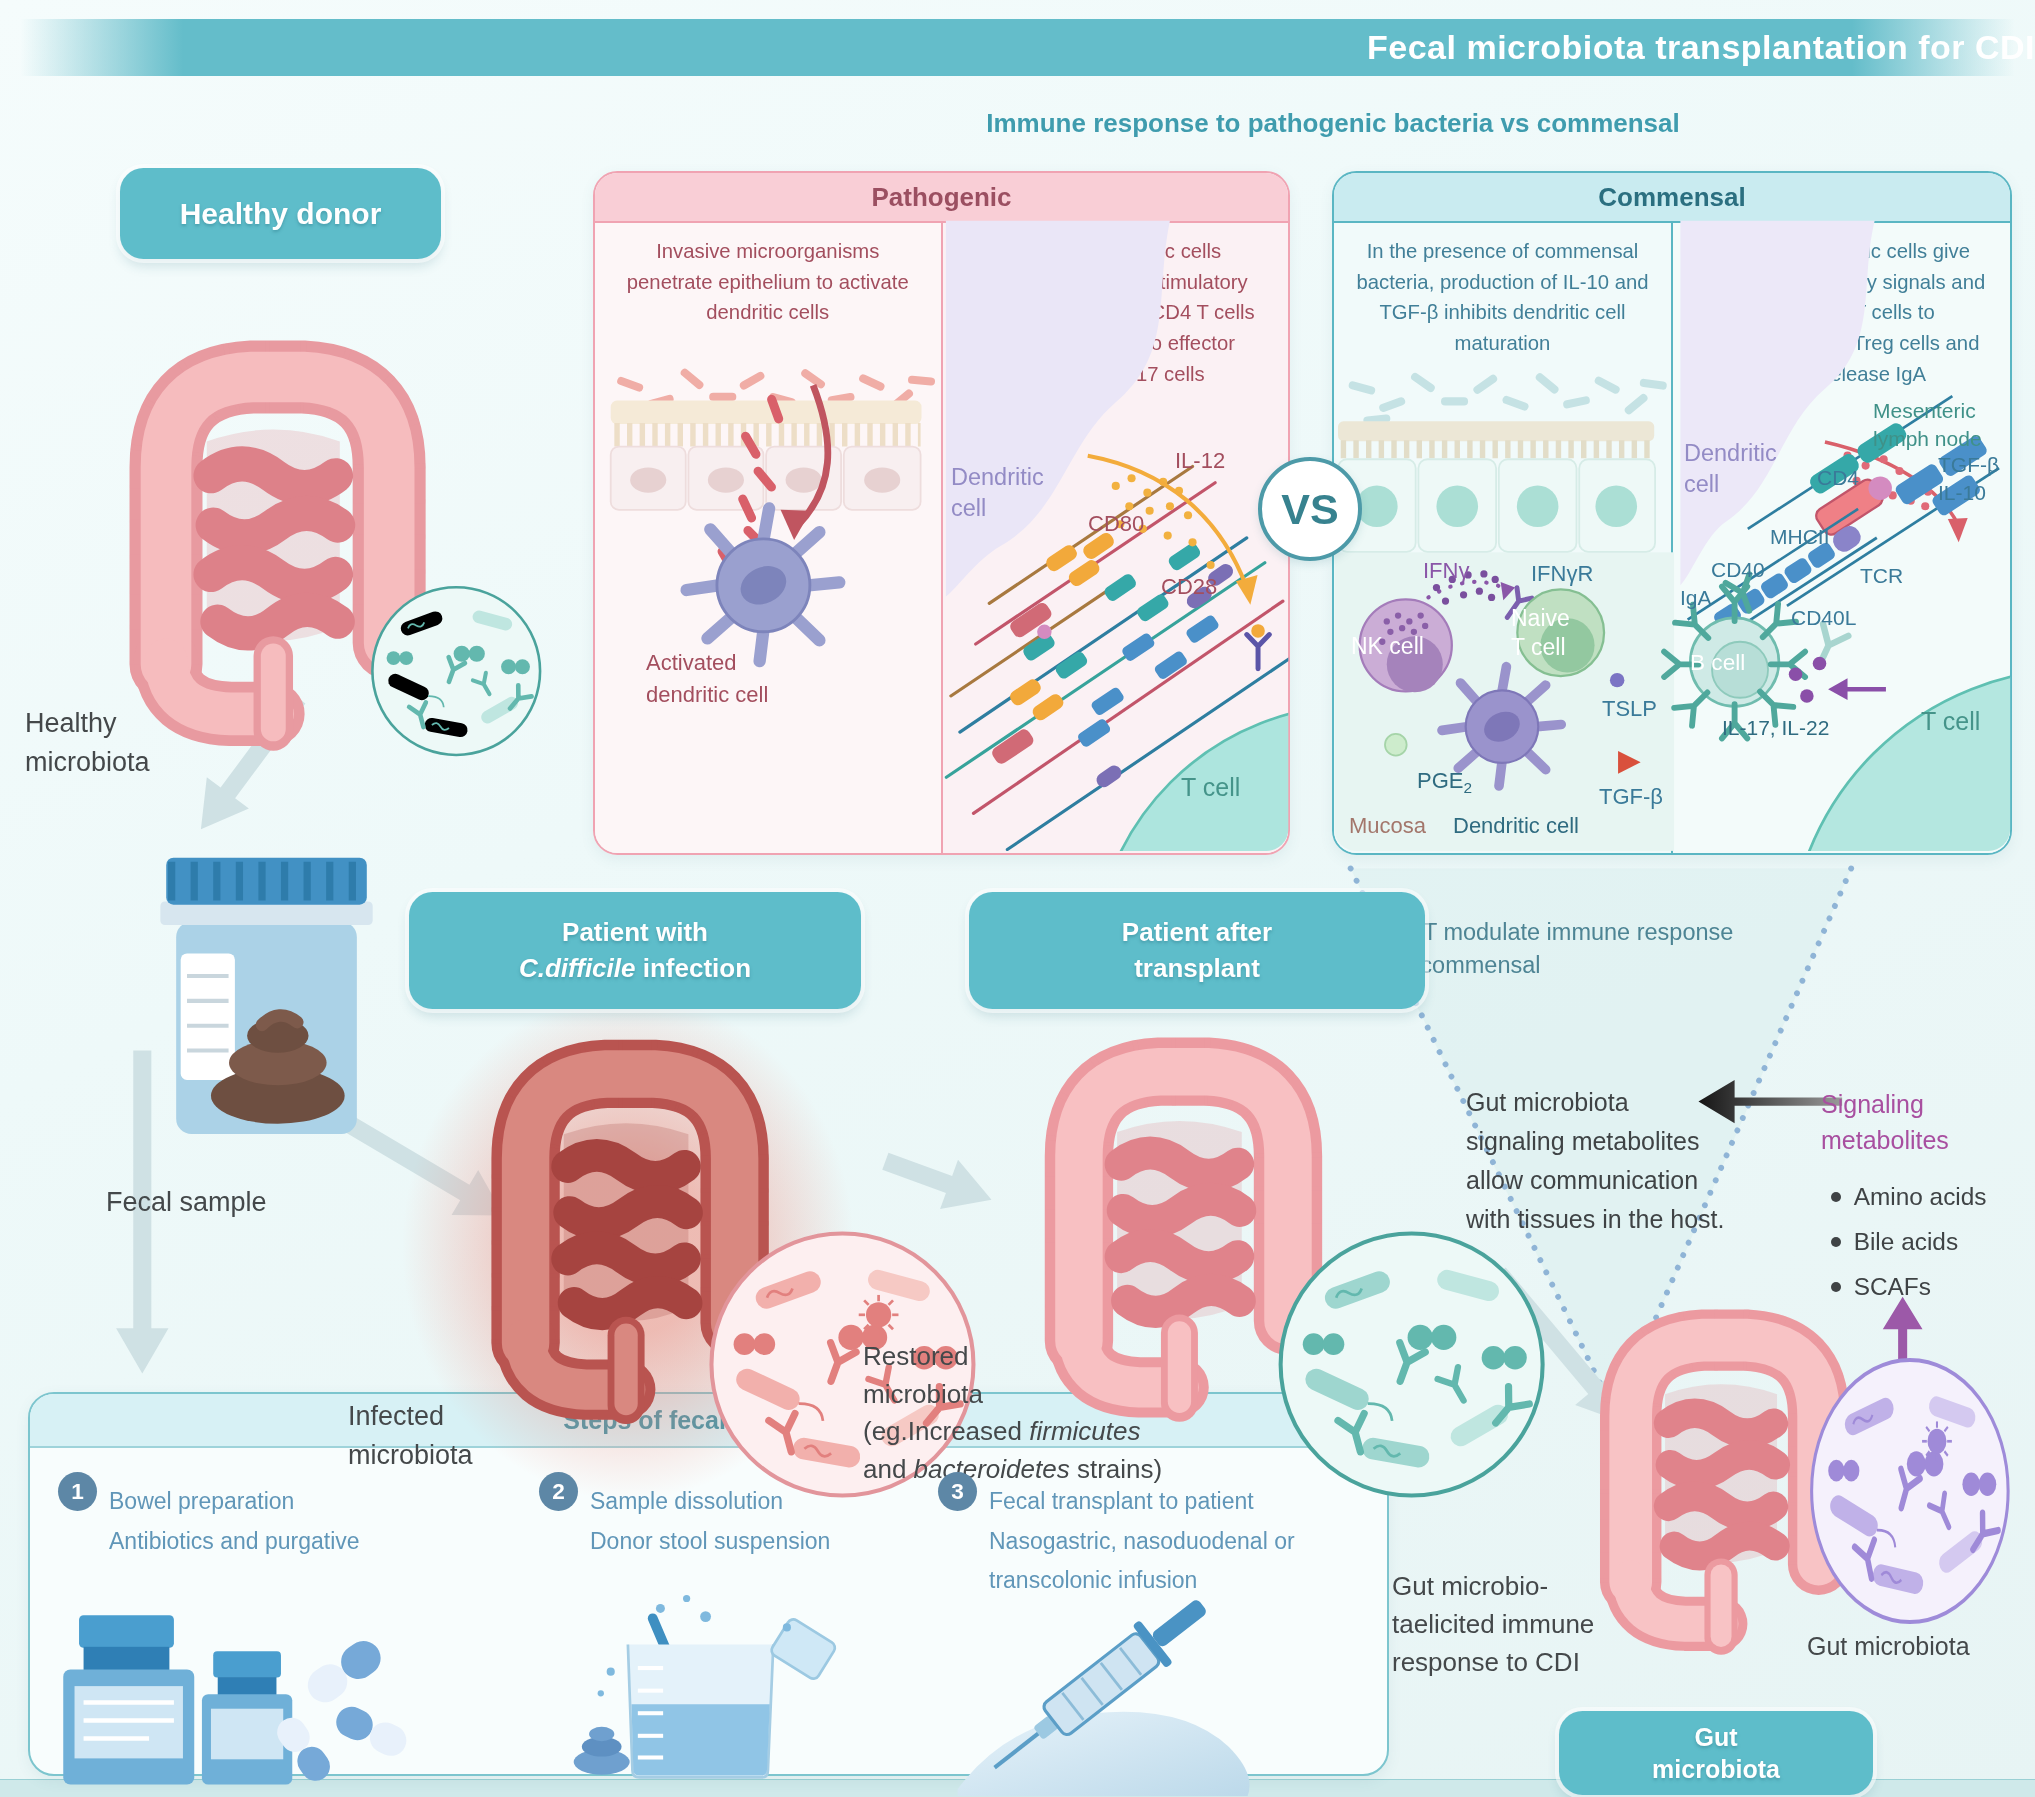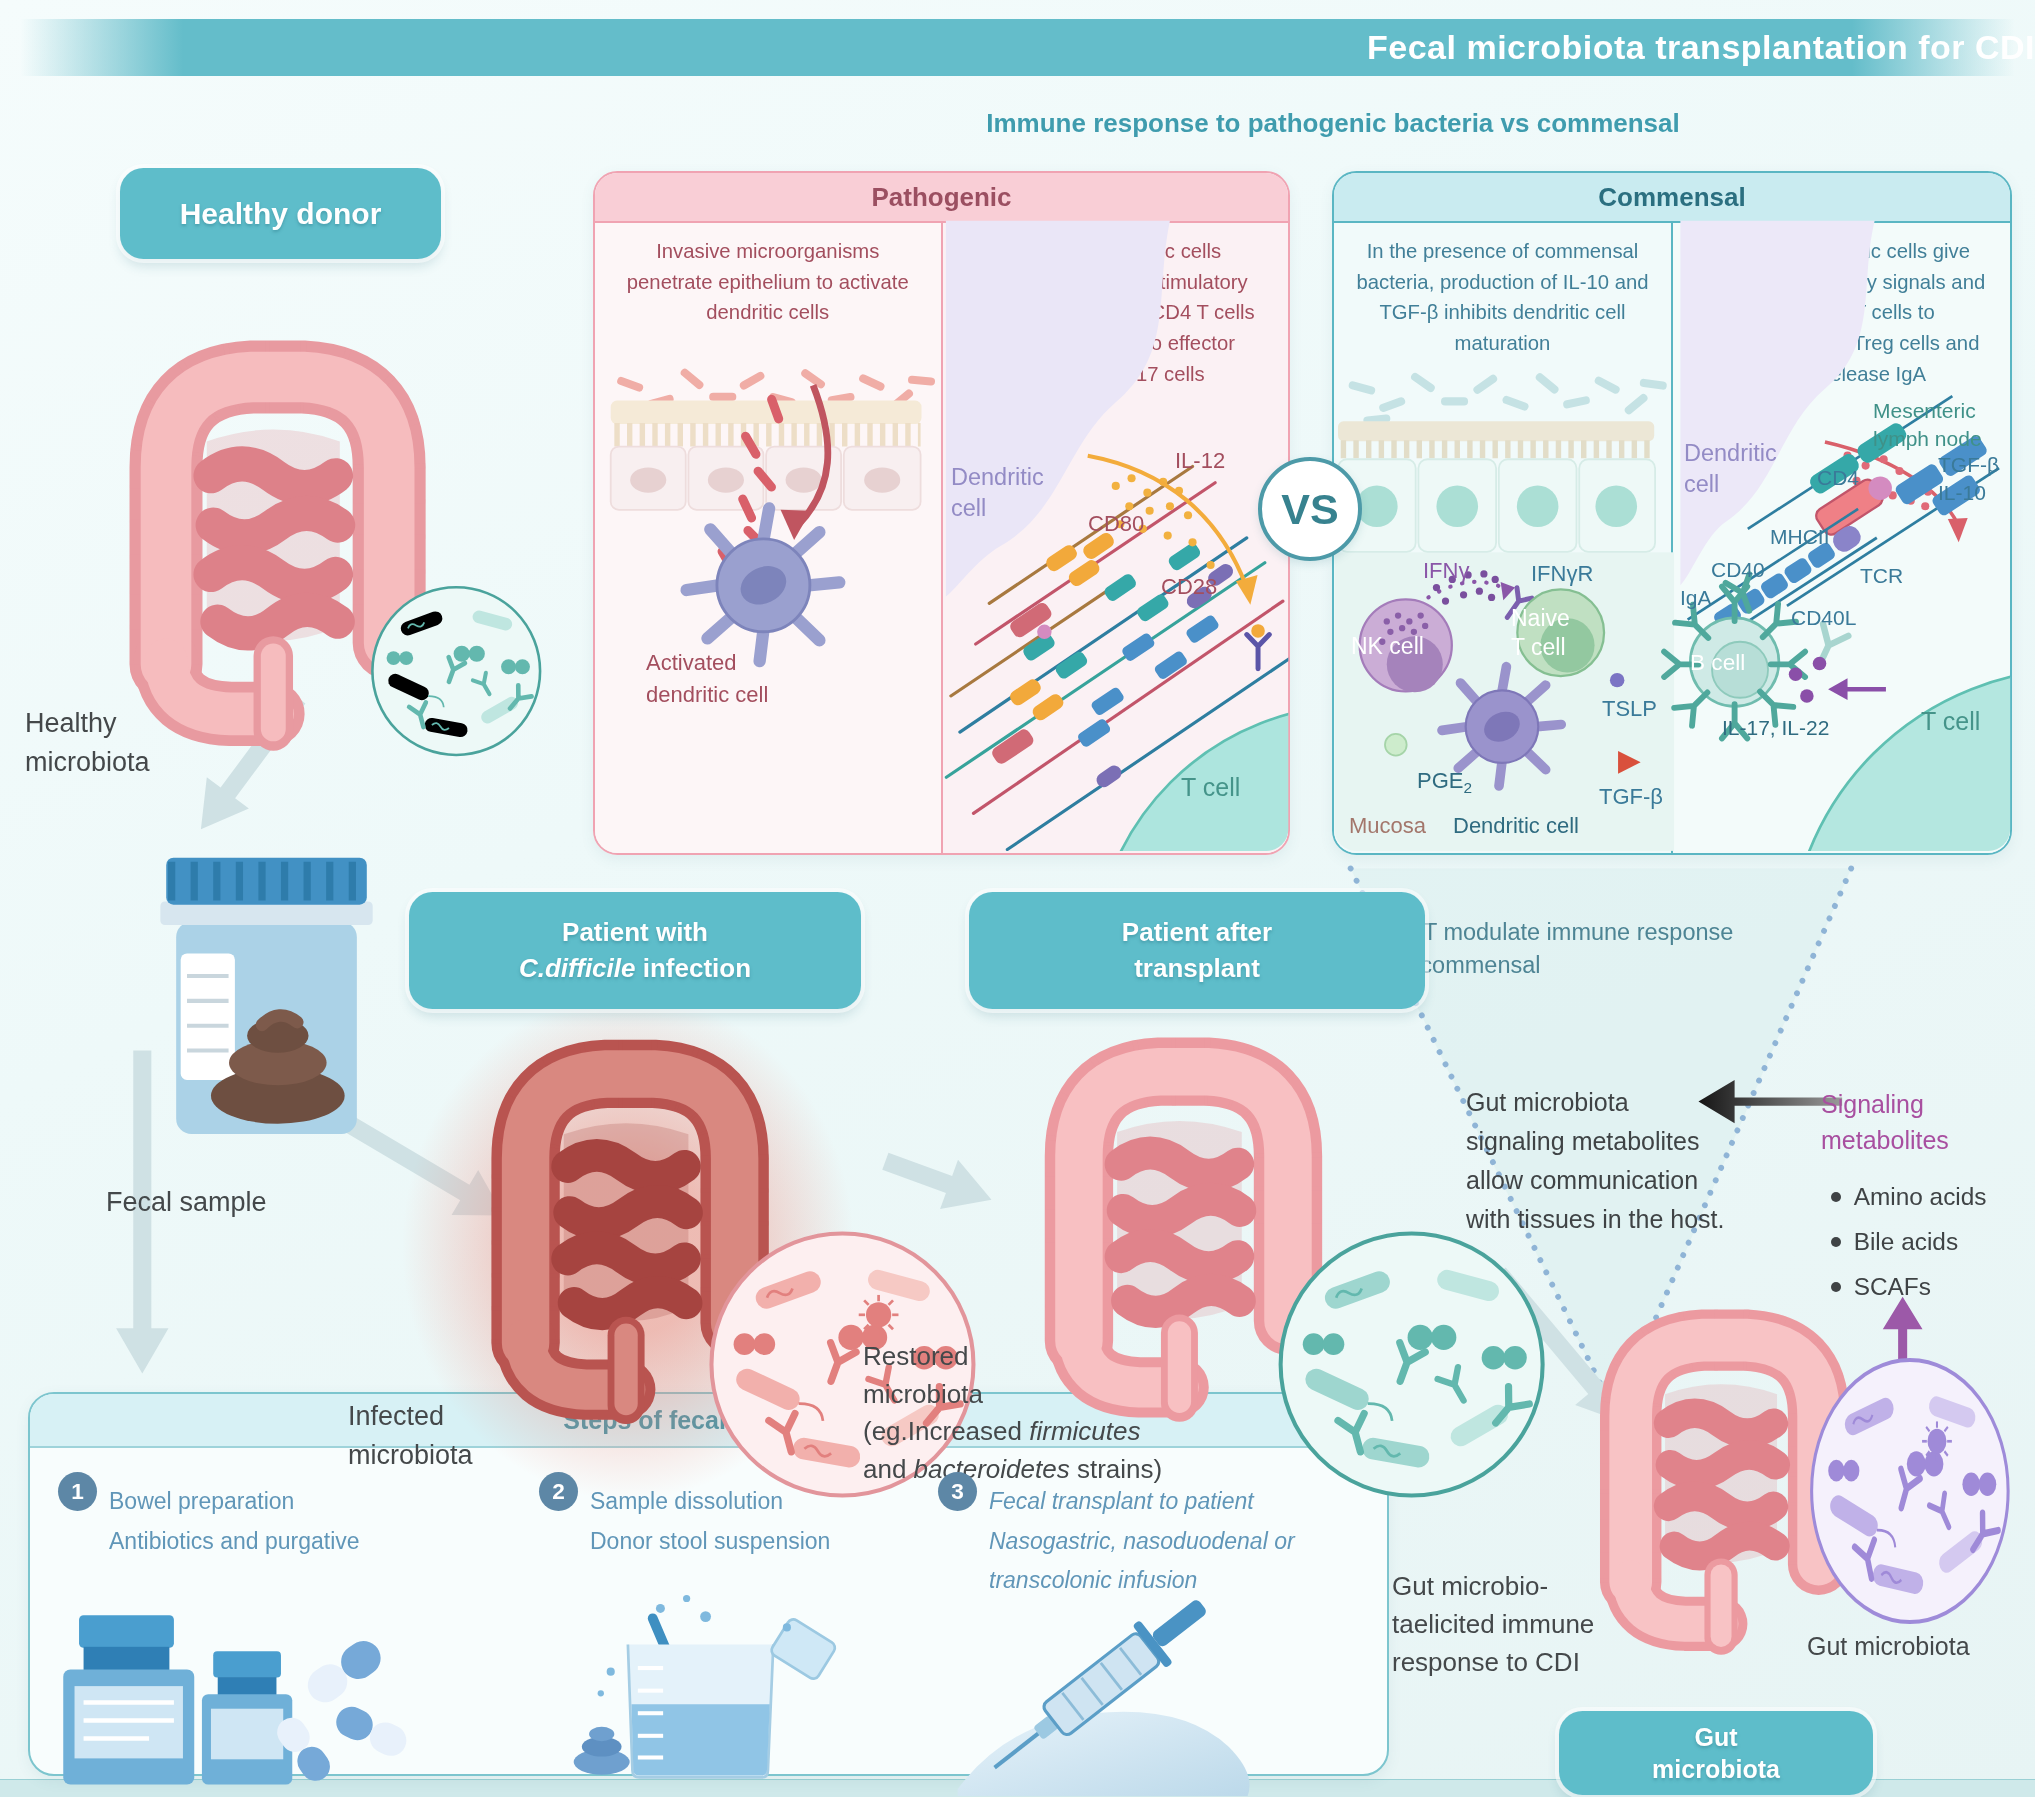--- a/index.html
+++ b/index.html
@@ -824,20 +824,20 @@
   <div class="abs steptext" style="left:109px;top:1474px;width:398px;">
     <div>Bowel preparation</div>
     <div>Antibiotics and purgative</div>
   </div>
   <div class="abs stepnum" style="left:539px;top:1472px;">2</div>
   <div class="abs steptext" style="left:590px;top:1474px;width:398px;">
     <div>Sample dissolution</div>
     <div>Donor stool suspension</div>
   </div>
   <div class="abs stepnum" style="left:938px;top:1472px;">3</div>
-  <div class="abs steptext" style="left:989px;top:1474px;width:416px;font-style:italic;">
+  <div class="abs steptext" style="left:989px;top:1474px;width:416px;">
     <div>Fecal transplant to patient</div>
     <div>Nasogastric, nasoduodenal or</div>
     <div>transcolonic infusion</div>
   </div>
 
 </div>
 
 
 </body></html>

